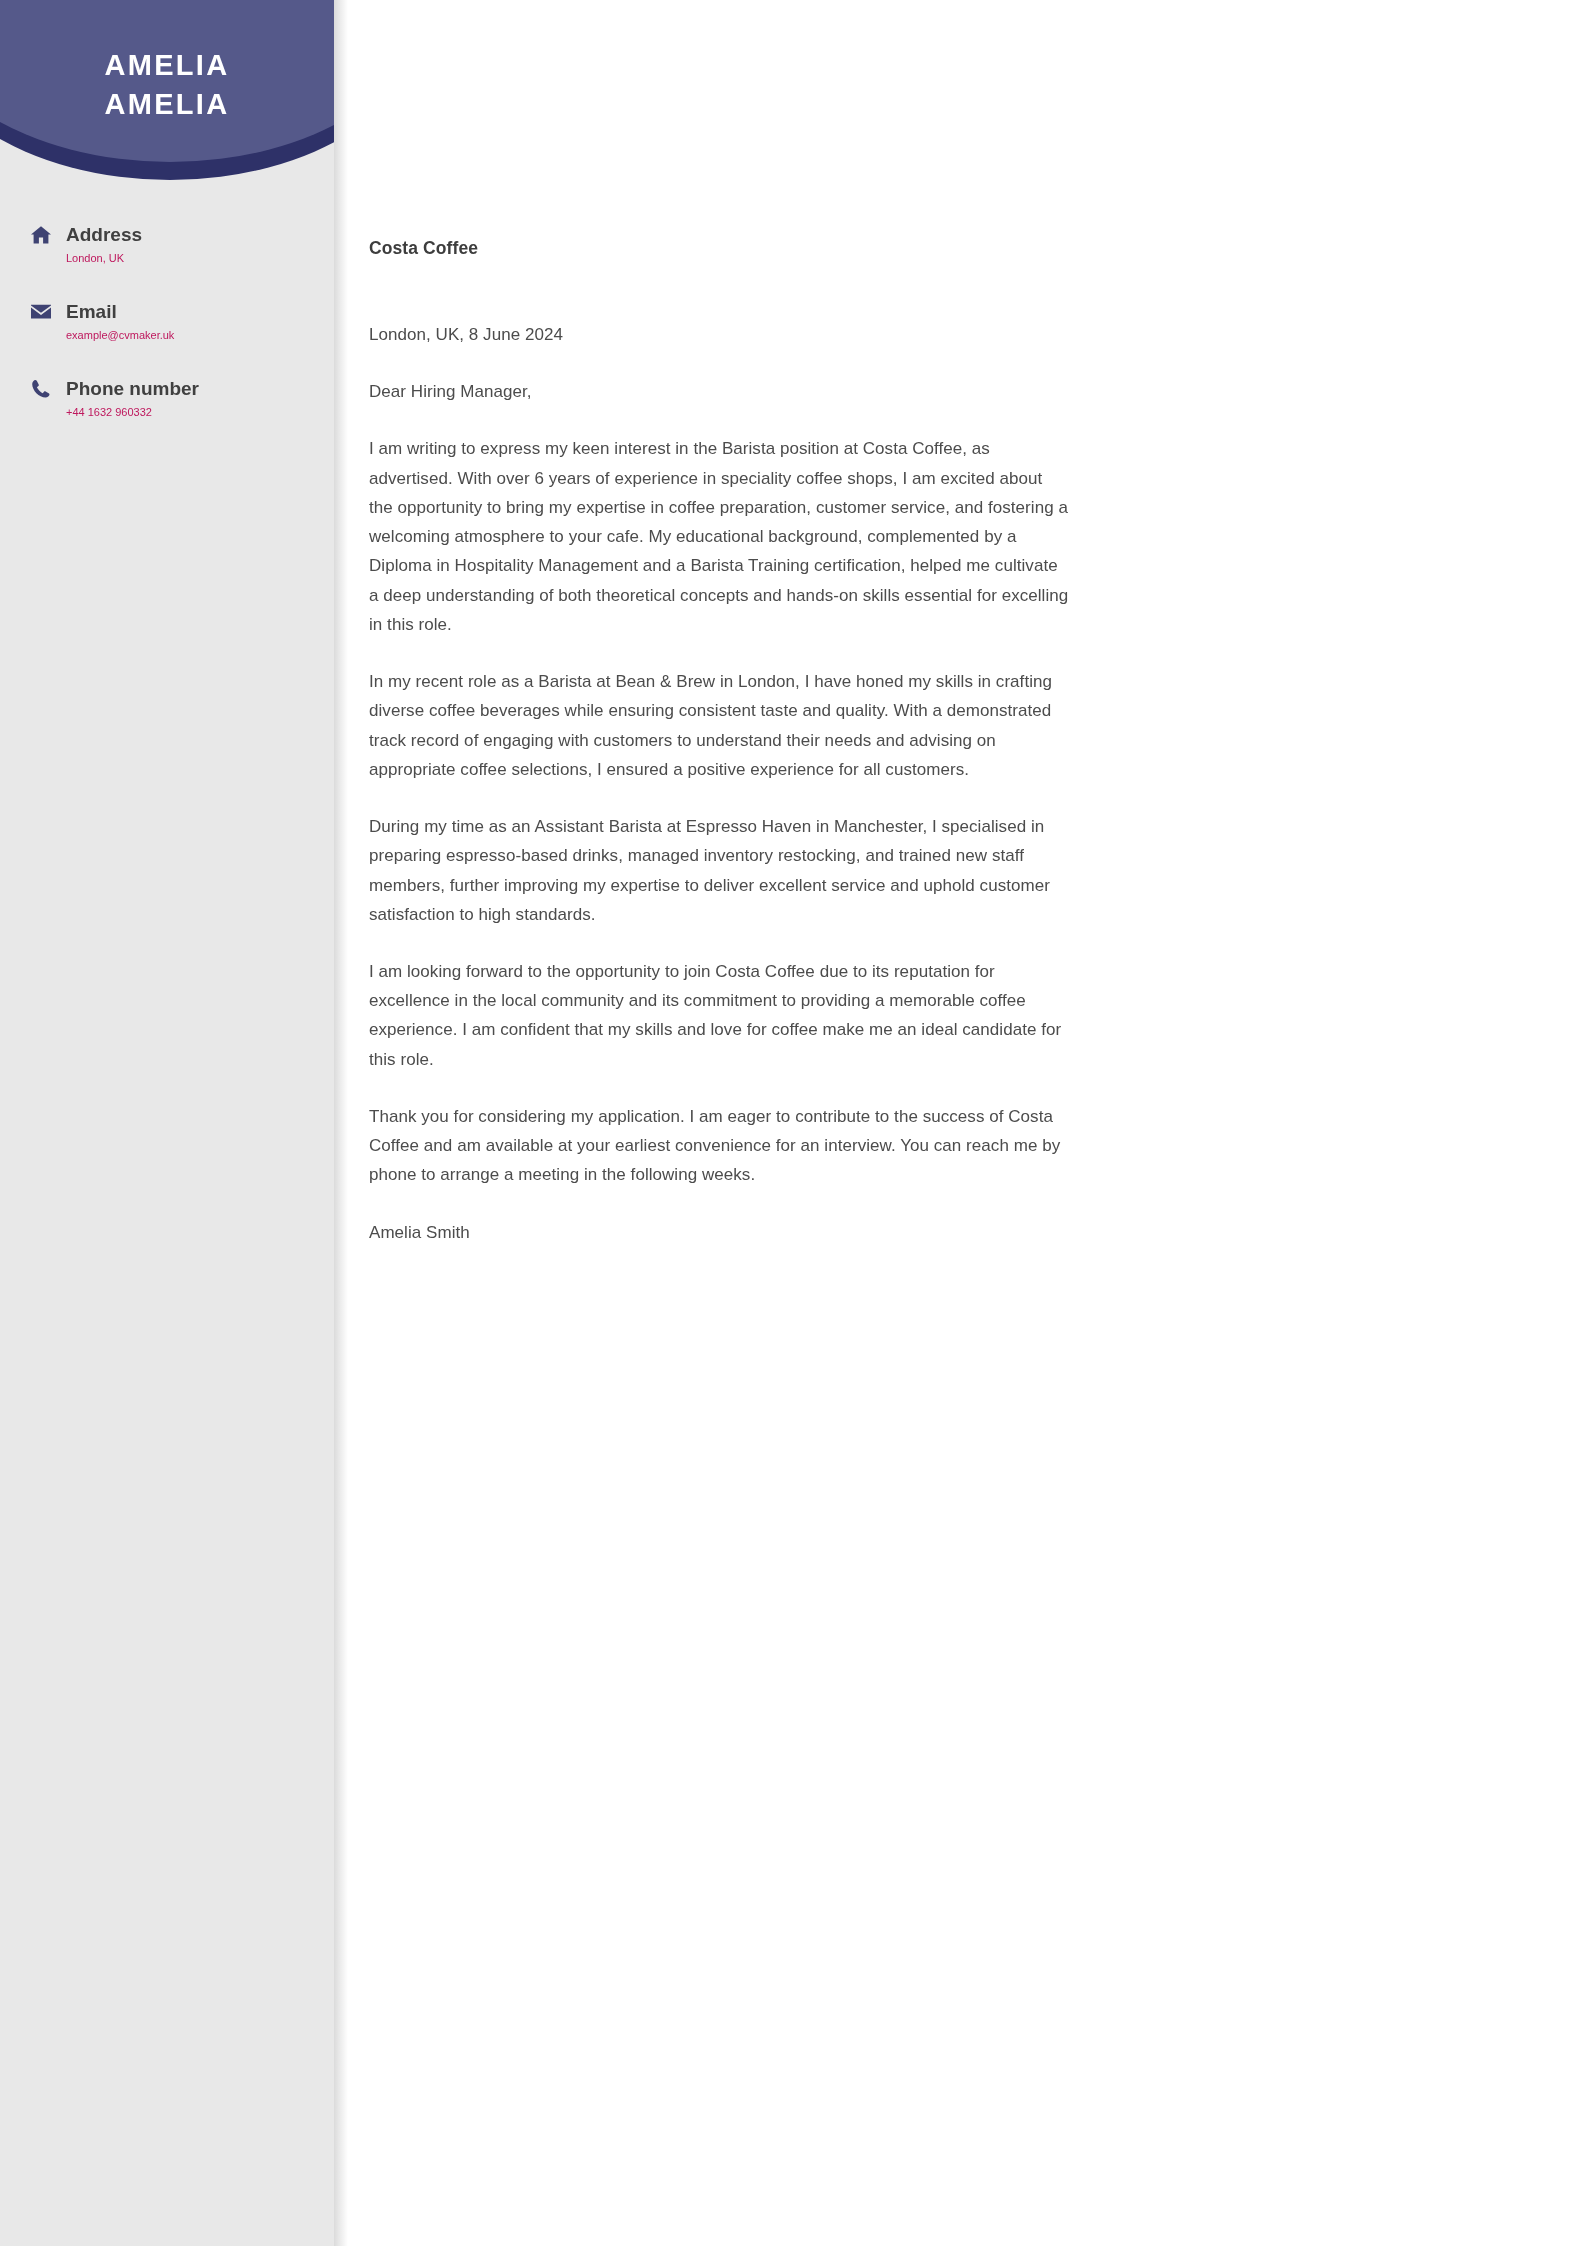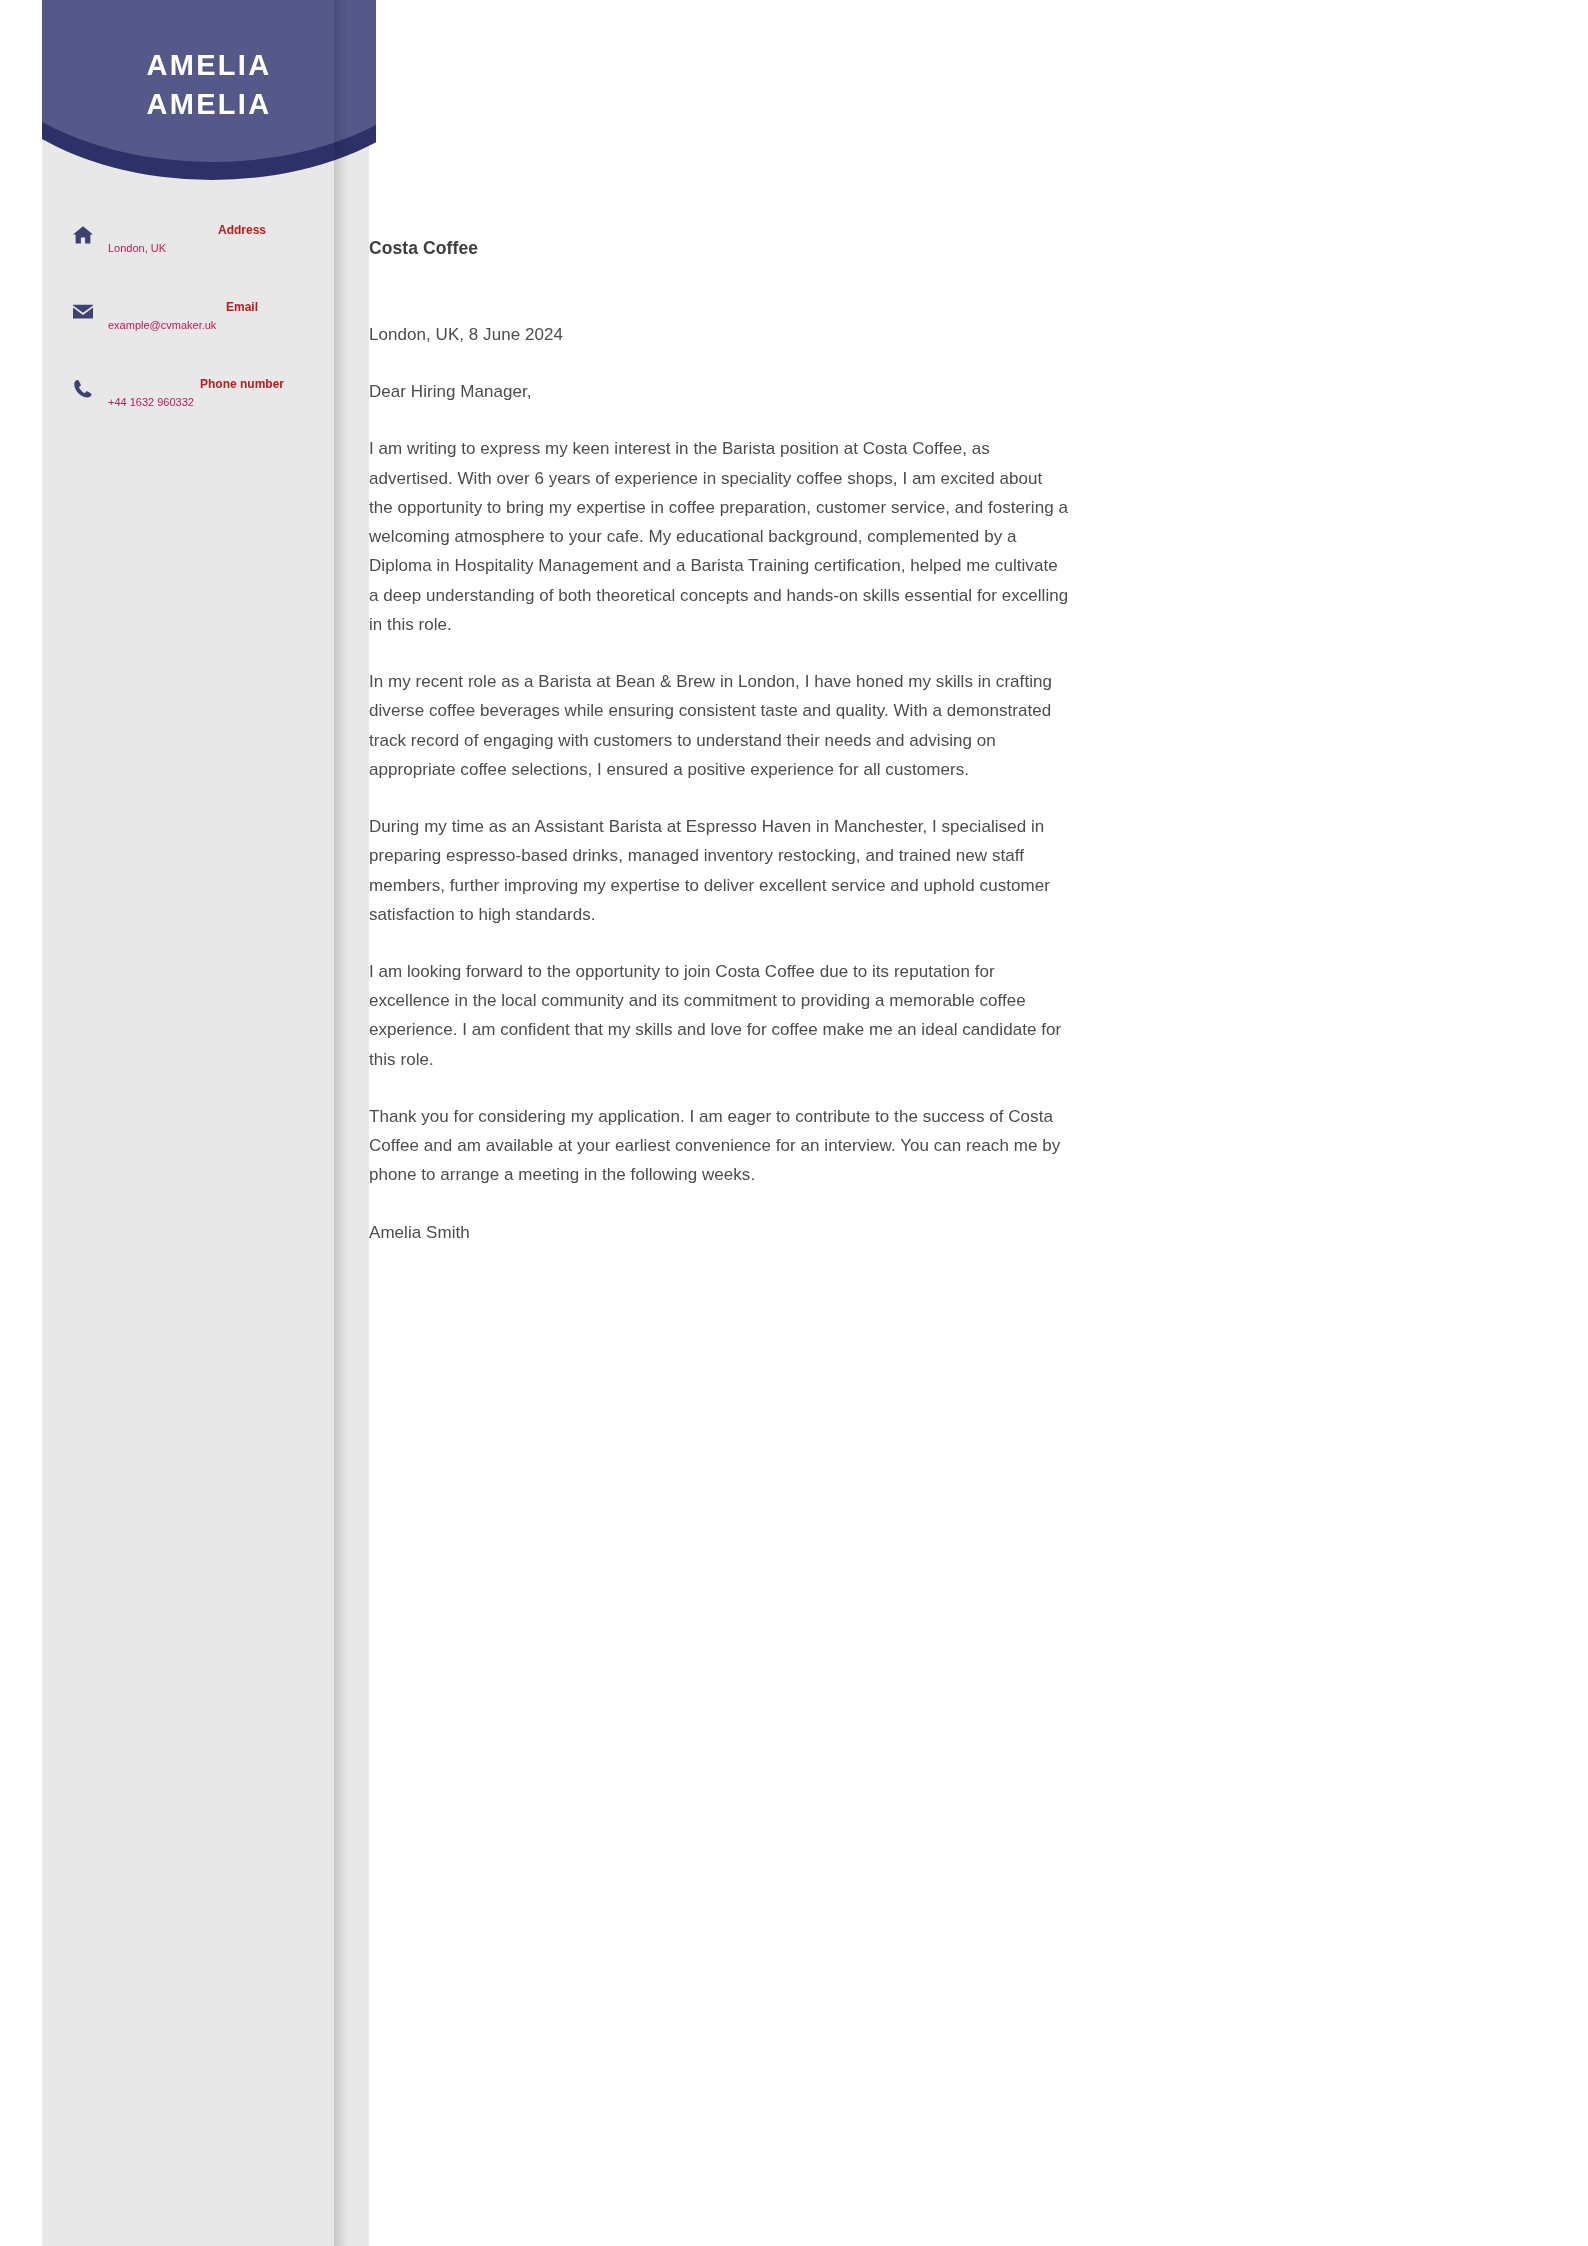--- a/index.html
+++ b/index.html
@@ -21,21 +21,20 @@
 
   
   .sidebar {
     position: absolute;
     left: 0;
     top: 0;
     width: 334px;
     height: 2246px;
     background: #e8e8e8;
     overflow: hidden;
-    margin-left: 42px;
   }
 
   .sidebar-shadow {
     position: absolute;
     left: 334px;
     top: 0;
     width: 14px;
     height: 2246px;
     background: linear-gradient(to right, rgba(0,0,0,0.14), rgba(0,0,0,0.0));
     z-index: 6;
@@ -106,26 +105,25 @@
     height: 22px;
     display: flex;
     align-items: center;
     justify-content: center;
     color: #3e4272;
   }
   .contact-icon svg { display: block; }
 
   .contact-label {
     display: block;
-    font-size: 12px;
-    font-weight: bold;
-    color: #b91c1c;
+    font-size: 19px;
+    font-weight: bold;
+    color: #404040;
     line-height: 1.35;
     margin-bottom: 3px;
-    text-align: center;
   }
 
   .contact-value {
     display: block;
     font-size: 11px;
     font-weight: normal;
     color: #be185d;
     line-height: 1.4;
   }
 

